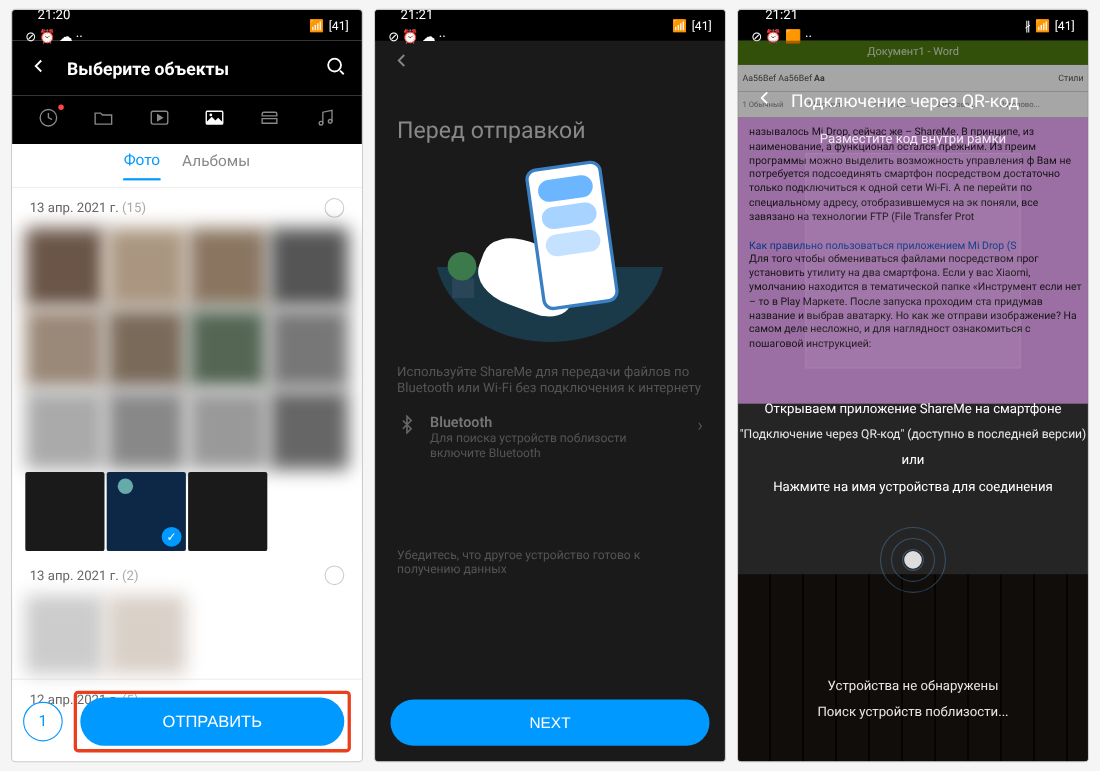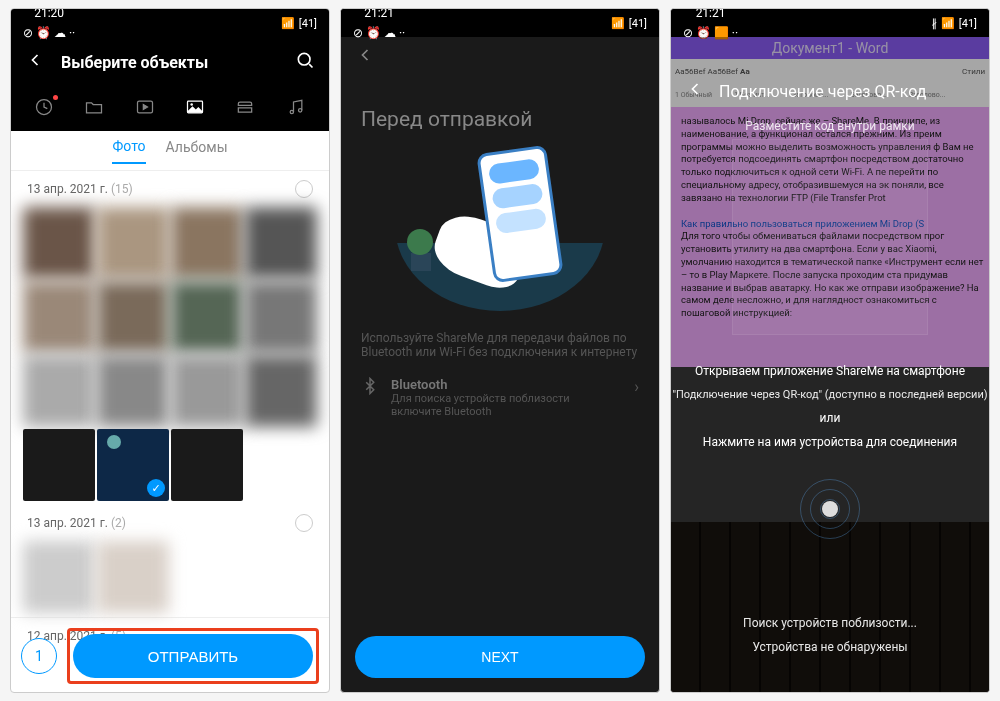--- a/index.html
+++ b/index.html
@@ -246,23 +246,23 @@
   color: #fff;
   border: none;
   border-radius: 21px;
   font-size: 14px;
   text-transform: uppercase;
 }
 
 .phone3 { background: #3a3a3a; }
 .word-header {
   height: 22px;
-  background: #8b5cf6;
+  background: #4d7c0f;
   color: rgba(255,255,255,0.8);
-  font-size: 14px;
+  font-size: 10px;
   text-align: center;
   line-height: 22px;
 }
 .word-ribbon {
   height: 24px;
   background: #ffffff;
   font-size: 8px;
   color: #555;
   display: flex;
   align-items: center;
@@ -528,20 +528,21 @@
             <path d="M7 7 L17 17 L12 22 L12 2 L17 7 L7 17"></path>
           </svg>
       </span>
       <div style="flex:1">
         <div class="bt-label">Bluetooth</div>
         <div class="bt-sub">Для поиска устройств поблизости включите Bluetooth</div>
       </div>
       <span style="color:#555">›</span>
     </div>
 
+    <div class="s2-hint">Убедитесь, что другое устройство готово к получению данных</div>
   </div>
 
   <button class="next-button">NEXT</button>
 </div>
 
 <div class="phone phone3">
   <div class="status-bar">
     <div class="status-left">
       <span>21:21</span>
       <span>⊘ ⏰ 🟧 ··</span>
@@ -594,16 +595,16 @@
       <div class="radar-ring radar-r1"></div>
       <div class="radar-ring radar-r2"></div>
       <div class="radar-ring radar-r3"></div>
       <div class="radar-center"></div>
     </div>
   </div>
 
   <div class="keyboard-bg"></div>
 
   <div class="bottom-disc">
+    <div>Устройства не обнаружены</div>
     <div>Поиск устройств поблизости...</div>
-    <div>Устройства не обнаружены</div>
   </div>
 </div>
 
 </body></html>

